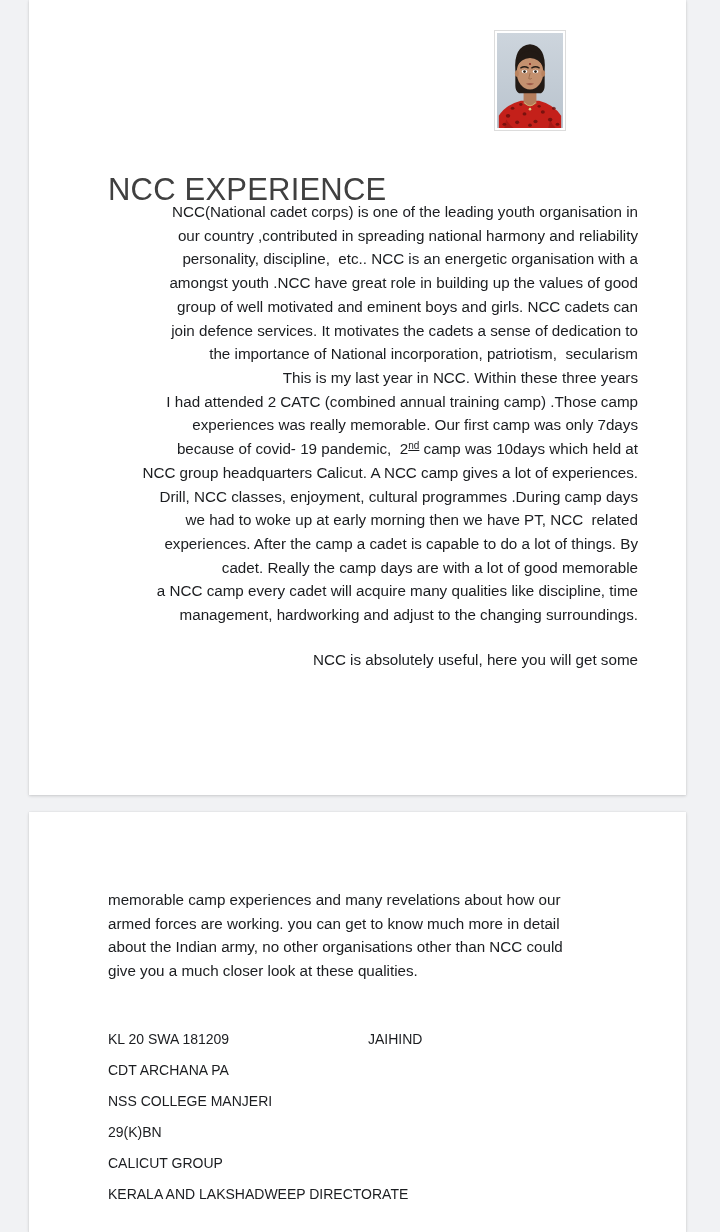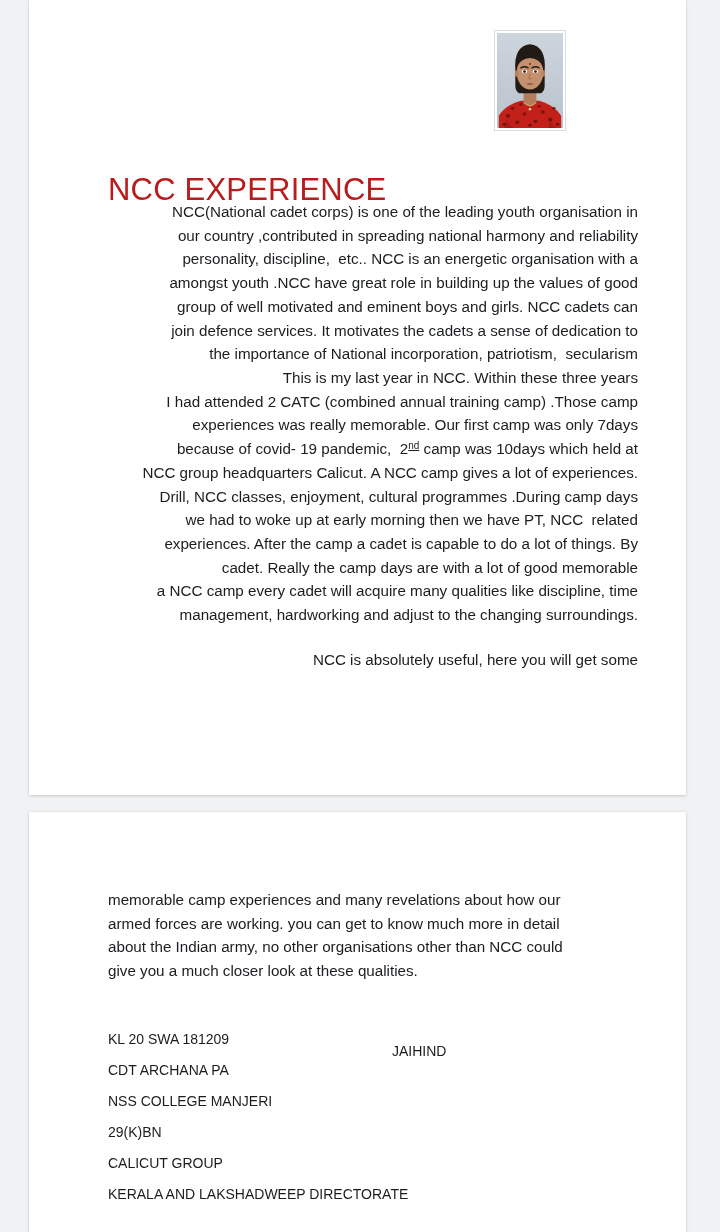--- a/index.html
+++ b/index.html
@@ -58,21 +58,21 @@
   }
   .photo-inner svg { display: block; width: 100%; height: 100%; }
 
   
   .heading {
     position: absolute;
     left: 79px;
     top: 150px;
     font-size: 31px;
     line-height: 38px;
-    color: #b91c1c;
+    color: #404040;
     font-weight: 400;
     letter-spacing: 0.2px;
     white-space: nowrap;
   }
 
   .body-block {
     position: absolute;
     left: 79px;
     width: 530px;
     color: #1b1d20;
@@ -115,22 +115,21 @@
     top: 212px;
     width: 530px;
     color: #1b1d20;
     font-size: 14px;
     line-height: 31px;
   }
   .signoff .row { position: relative; height: 31px; white-space: nowrap; }
   .signoff .jaihind {
     position: absolute;
     left: 260px;
-    top: 12px;
-    margin-left: 24px;
+    top: 0;
   }
 </style>
 </head>
 <body>
 
 <div class="doc-viewport">
 
   <div class="page page-1">
     <div class="page-inner">
 

